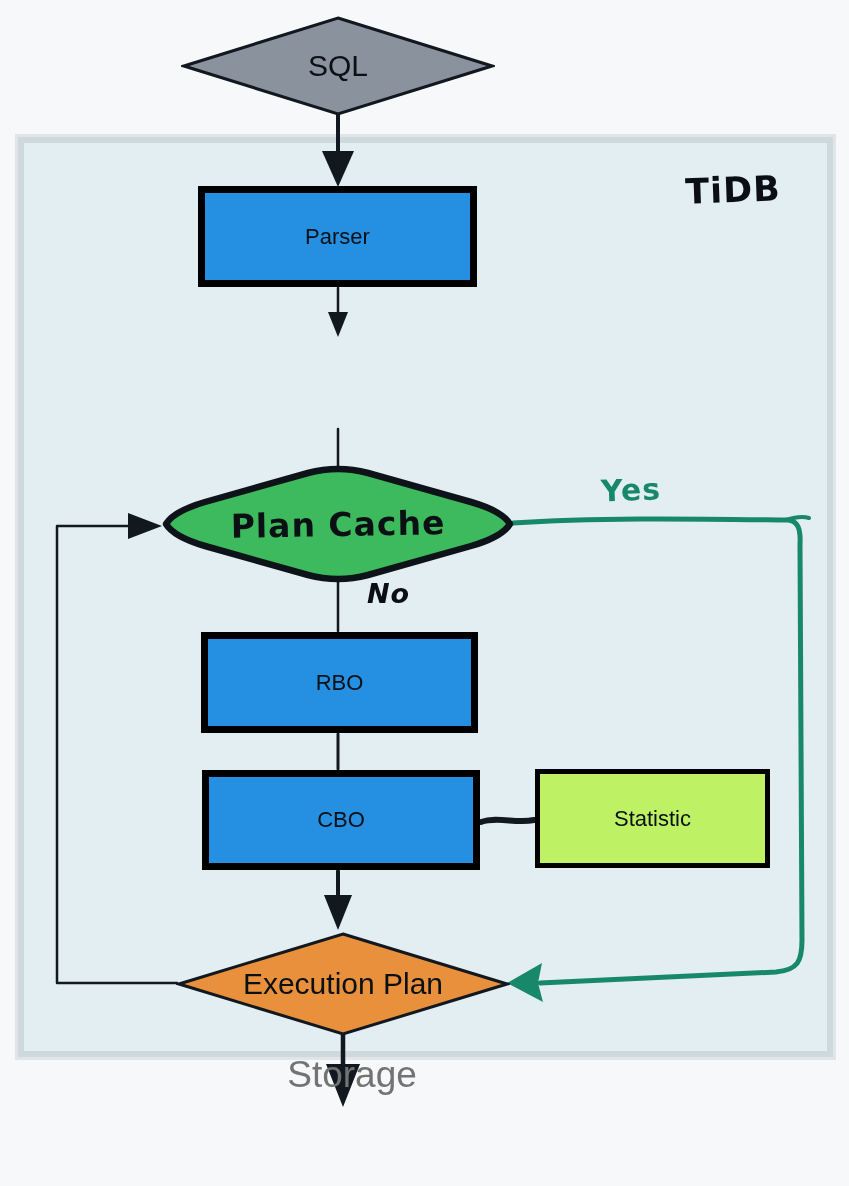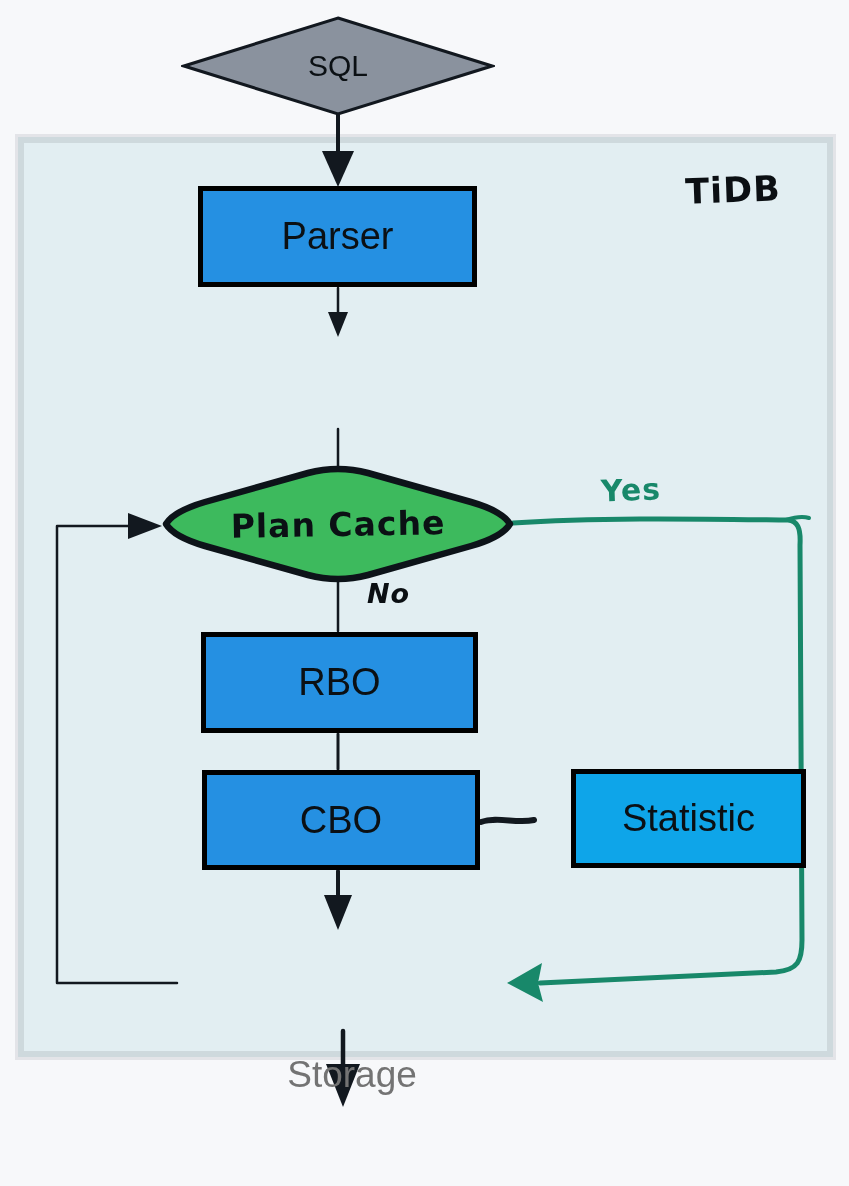--- a/index.html
+++ b/index.html
@@ -13,23 +13,23 @@
   .container-box{
     position:absolute;left:18px;top:137px;width:803px;height:908px;
     border:6px solid #CED9DD;
     box-shadow:0 0 0 3px #E3E4E8;
     background:#E2EEF2;
     z-index:0;
   }
   svg.overlay{position:absolute;left:0;top:0;width:849px;height:1186px;z-index:1;}
   .node{position:absolute;z-index:2;display:flex;align-items:center;justify-content:center;}
   .rect-node{
-    border:5px solid #000000;
+    border:7px solid #000000;
     box-sizing:border-box;
-    font-size:38px;color:#0B1014;
+    font-size:22px;color:#0B1014;
   }
   .rect-node.thick{border-width:5px;}
   .dia-wrap{position:absolute;z-index:2;}
   .dia-wrap svg{position:absolute;left:0;top:0;}
   .dia-label{
     position:absolute;left:0;top:0;width:100%;height:100%;
     display:flex;align-items:center;justify-content:center;
     font-size:30px;color:#0B1014;
   }
   .hand{font-family:"DejaVu Sans", sans-serif;font-weight:700;letter-spacing:1px;}
@@ -111,24 +111,30 @@
   </div>
 
   <div class="node rect-node" style="left: 202px; top: 770px; width: 278px; height: 100px; background-color: rgb(37, 144, 226);">
     <span>CBO</span>
   </div>
 
   <div class="node rect-node" style="left: 201px; top: 632px; width: 277px; height: 101px; background-color: rgb(37, 144, 226);">
     <span>RBO</span>
   </div>
 
-  <div class="node rect-node thick" style="left: 535px; top: 769px; width: 235px; height: 99px; background-color: #0ea5e9; margin-left: 36px;">
+  <div class="node rect-node thick" style="left: 535px; top: 769px; width: 235px; height: 99px; background-color: #bef264;">
     <span>Statistic</span>
   </div>
 
+  <div class="dia-wrap" style="left:176px;top:931px;width:334px;height:106px;">
+    <svg width="334" height="106" viewBox="0 0 334 106">
+      <polygon points="167,3 331,53 167,103 3,53" stroke="#12181F" stroke-width="3" fill="#E8903B"></polygon>
+    </svg>
+    <div class="dia-label">Execution Plan</div>
+  </div>
 
   <div class="tidb-label hand">TiDB</div>
 
   <div class="yes-label hand" style="color: rgb(24, 136, 106);">Yes</div>
 
   <div class="no-label hand">No</div>
 
   <div class="storage-label">Storage</div>
 
 </div>

